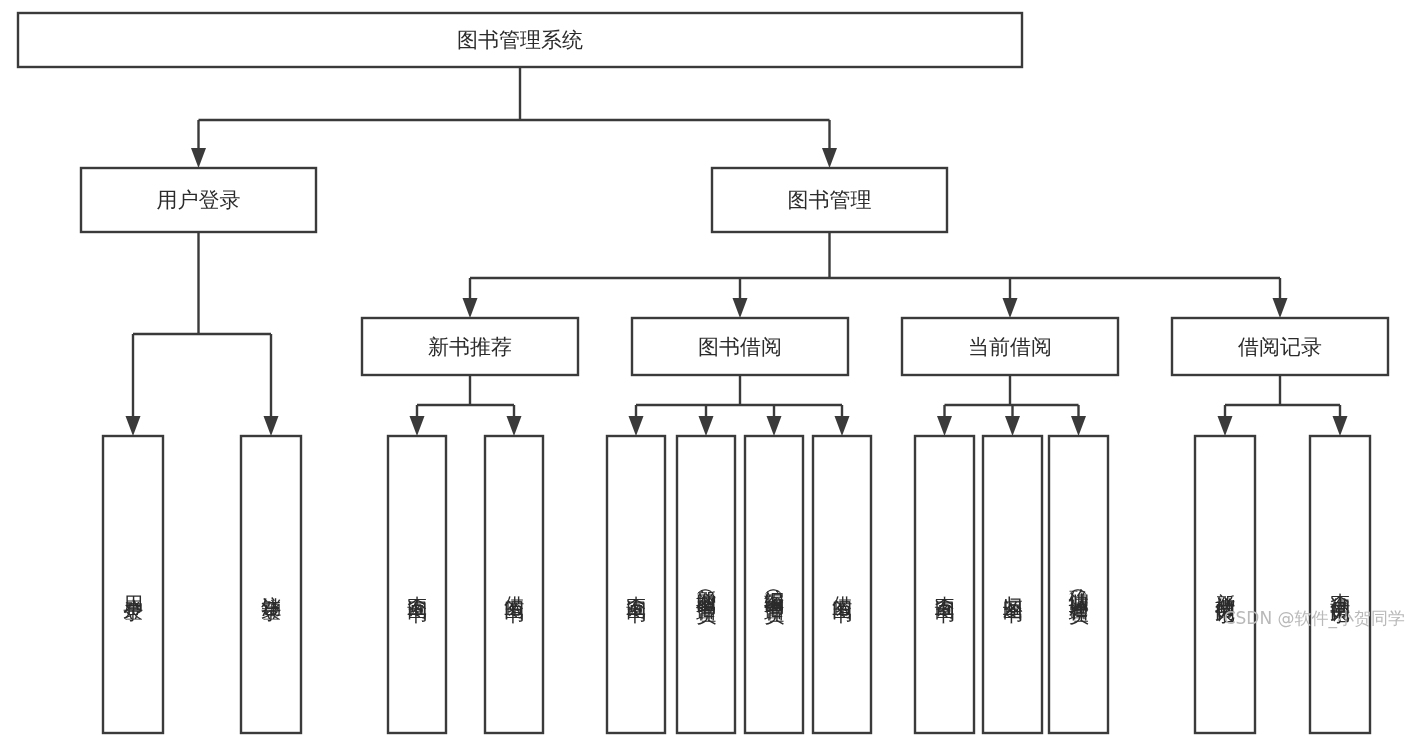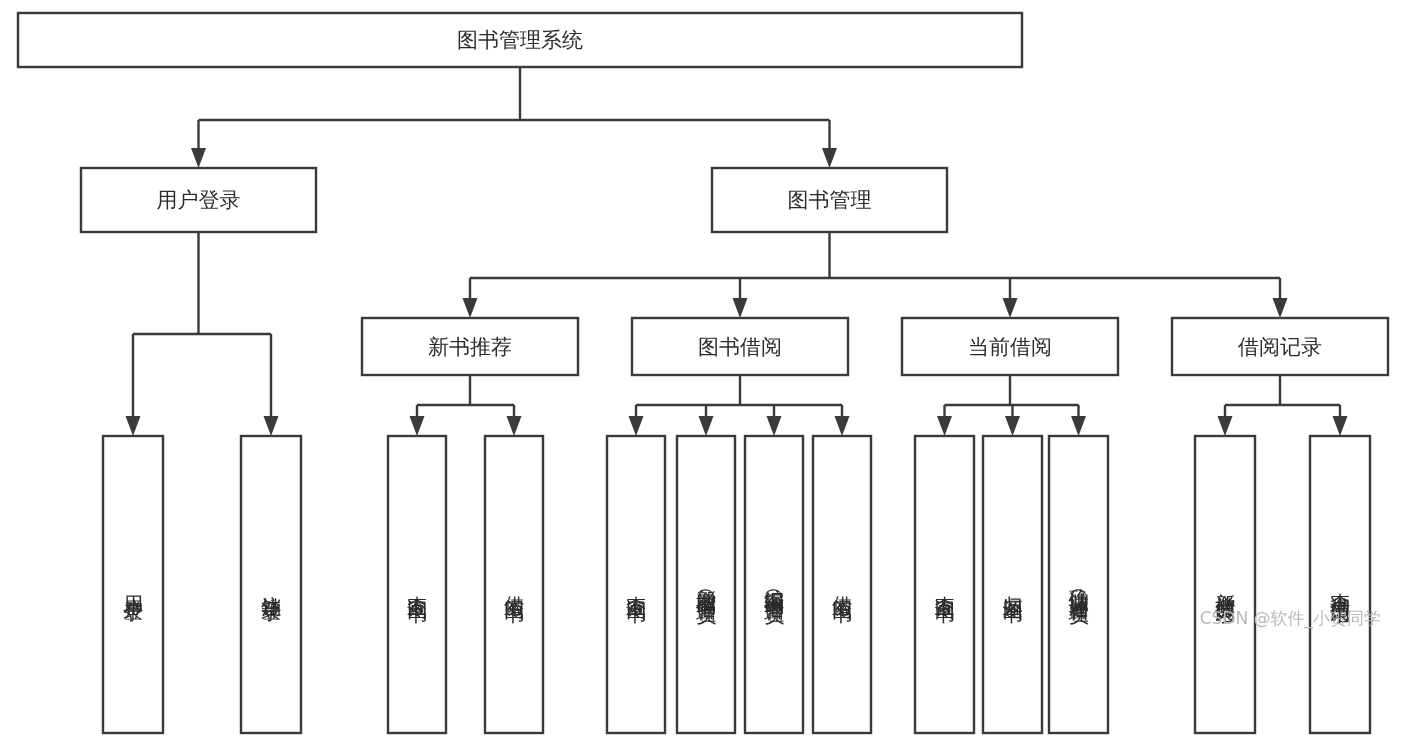--- a/index.html
+++ b/index.html
@@ -65,21 +65,21 @@
     stroke-width: 2.4;
     fill: none;
     stroke-linecap: butt;
   }
   .edge-arrow {
     fill: #3a3a3a;
     stroke: none;
   }
   #watermark {
     position: absolute;
-    right: 24px;
+    right: 0;
     bottom: 4px;
     font-family: "DejaVu Sans", "Liberation Sans", sans-serif;
     font-size: 17px;
     color: #b9b9b9;
     white-space: nowrap;
     user-select: none;
   }
 </style>
 </head>
 <body>

